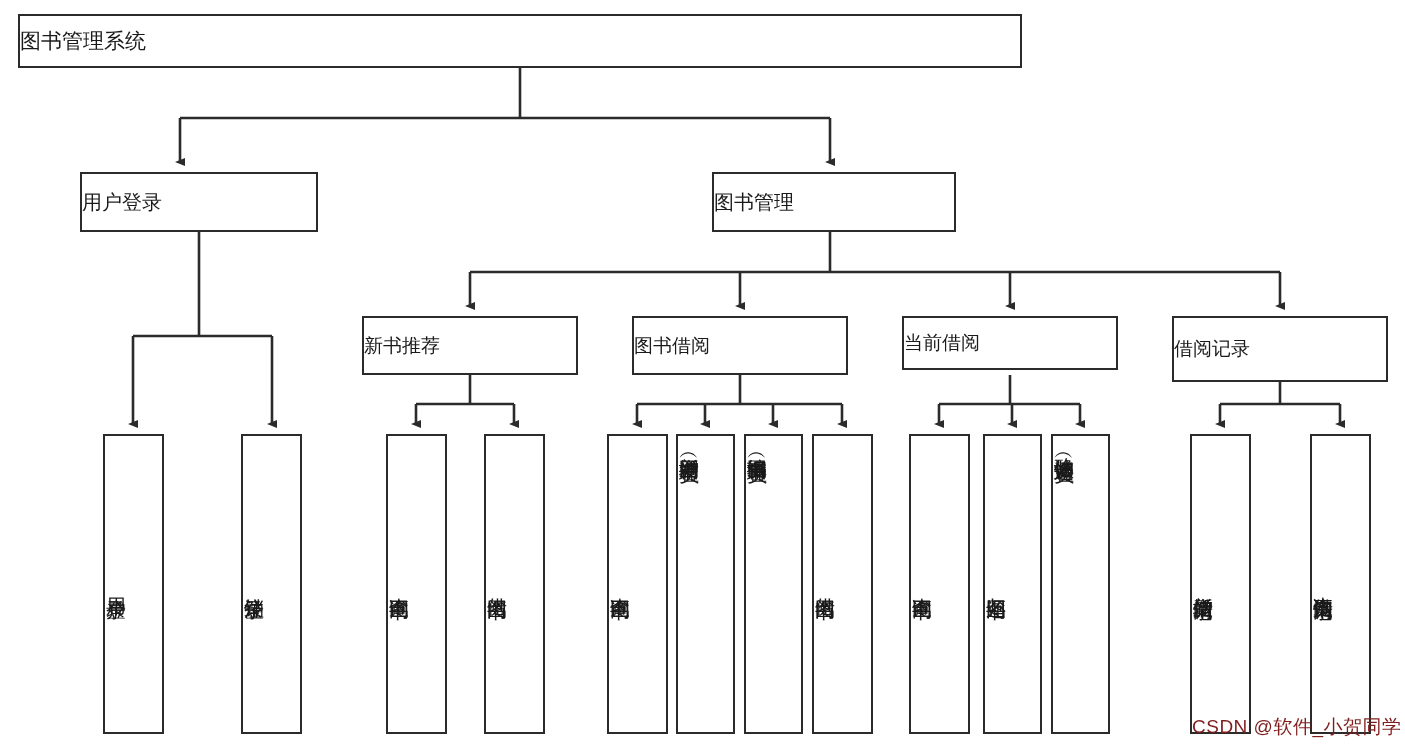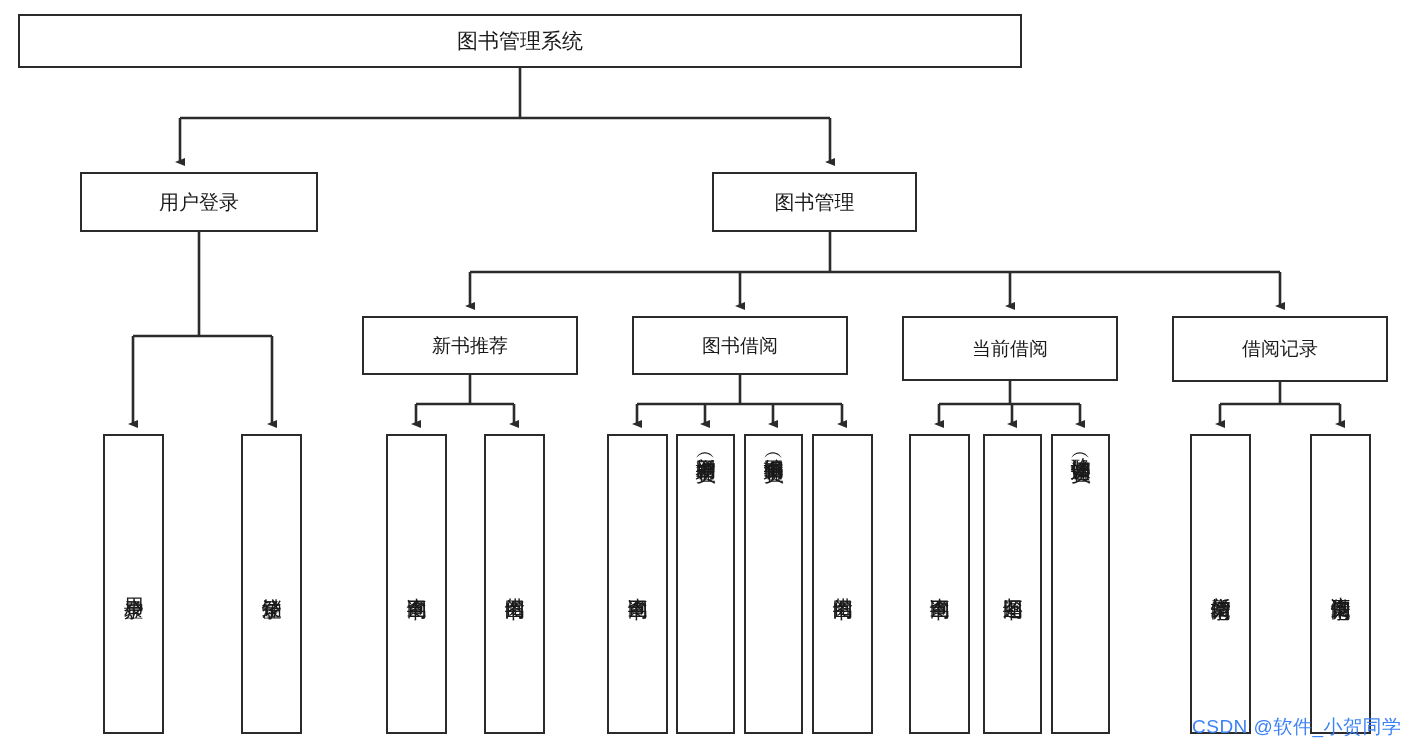--- a/index.html
+++ b/index.html
@@ -25,21 +25,21 @@
     height: 747px;
     pointer-events: none;
   }
   .node {
     position: absolute;
     box-sizing: border-box;
     background: #ffffff;
     border: 2px solid #2b2b2b;
     display: flex;
     align-items: center;
-    justify-content: center;
+    justify-content: flex-start;
     color: #1a1a1a;
   }
   .node.root {
     font-size: 21px;
   }
   .node.lvl1 {
     font-size: 20px;
   }
   .node.lvl2 {
     font-size: 19px;
@@ -56,21 +56,21 @@
     white-space: nowrap;
   }
   .node.leaf.topalign {
     align-items: flex-start;
   }
   .watermark {
     position: absolute;
     left: 1192px;
     top: 714px;
     font-size: 19px;
-    color: #3b82f6;
+    color: #7f1d1d;
     white-space: nowrap;
     letter-spacing: 0.5px;
   }
 </style>
 </head>
 <body>
 
 <div id="canvas">
 
   <svg id="wires" viewBox="0 0 1405 747" xmlns="http://www.w3.org/2000/svg">
@@ -123,31 +123,31 @@
     </g>
   </svg>
 
   <div class="node root" style="left: 18px; top: 14px; width: 1004px; height: 54px;">
     <span>图书管理系统</span>
   </div>
 
   <div class="node lvl1" style="left: 80px; top: 172px; width: 238px; height: 60px;">
     <span>用户登录</span>
   </div>
-  <div class="node lvl1" style="left: 712px; top: 172px; width: 205px; height: 60px;">
+  <div class="node lvl1" style="left: 712px; top: 172px; width: 244px; height: 60px;">
     <span>图书管理</span>
   </div>
 
   <div class="node lvl2" style="left: 632px; top: 316px; width: 216px; height: 59px;">
     <span>图书借阅</span>
   </div>
   <div class="node lvl2" style="left: 362px; top: 316px; width: 216px; height: 59px;">
     <span>新书推荐</span>
   </div>
-  <div class="node lvl2" style="left: 902px; top: 316px; width: 216px; height: 65px;">
+  <div class="node lvl2" style="left: 902px; top: 316px; width: 216px; height: 54px;">
     <span>当前借阅</span>
   </div>
   <div class="node lvl2" style="left: 1172px; top: 316px; width: 216px; height: 66px;">
     <span>借阅记录</span>
   </div>
 
   <div class="node leaf" style="left: 103px; top: 434px; width: 61px; height: 300px;">
     <span class="vtext">用户登录</span>
   </div>
   <div class="node leaf" style="left: 241px; top: 434px; width: 61px; height: 300px;">

